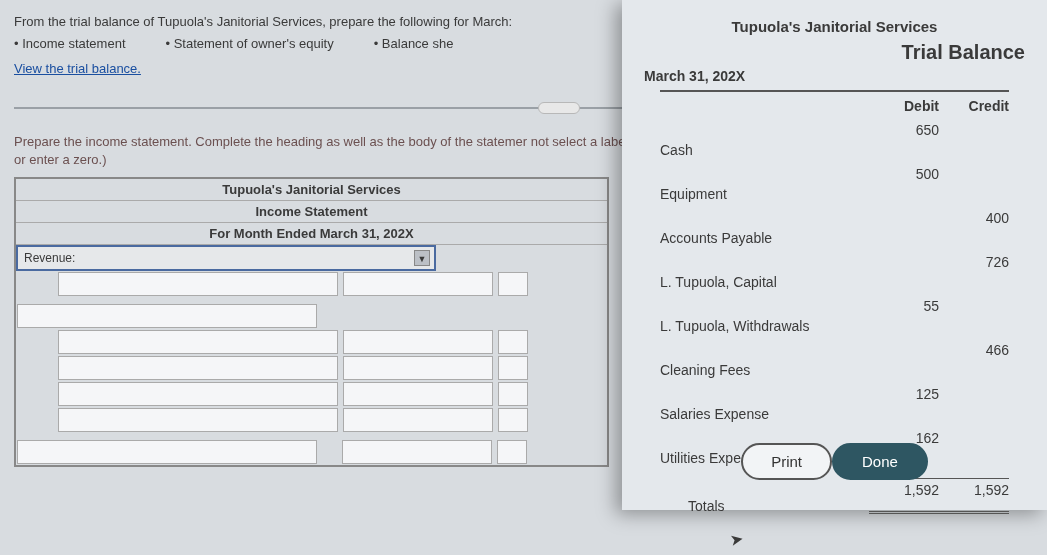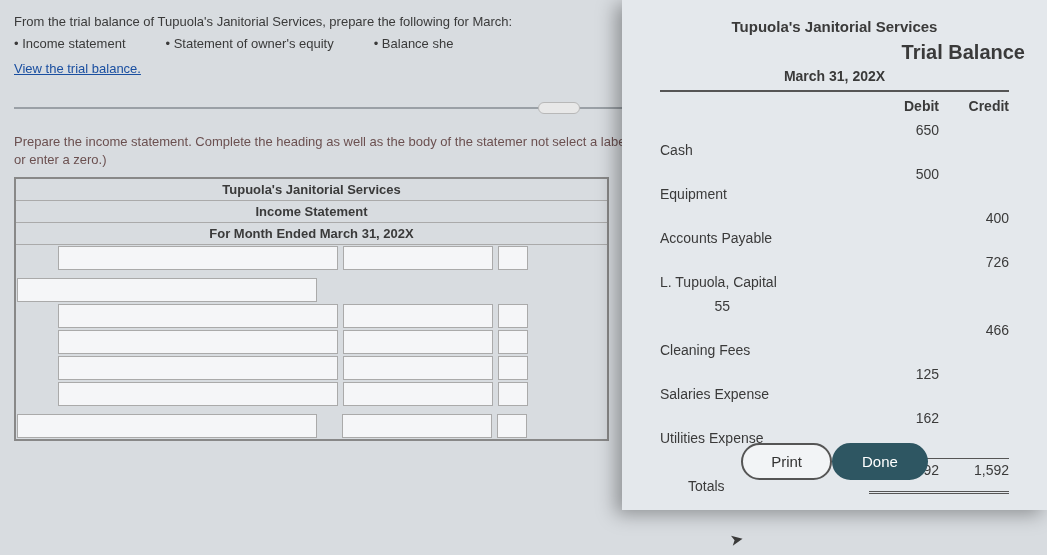--- a/index.html
+++ b/index.html
@@ -132,21 +132,20 @@
     font-size: 15px;
     margin-bottom: 6px;
   }
   .modal-sub {
     text-align: right;
     font-weight: bold;
     font-size: 20px;
     margin-bottom: 4px;
   }
   .modal-date {
-    text-align: center;
     font-weight: bold;
     font-size: 14px;
     margin-bottom: 2px;
   }
   .tb-wrap {
     border-top: 2px solid #555;
     margin: 6px 16px 0 16px;
     padding-top: 0;
   }
   .tb-head {
@@ -225,20 +224,26 @@
   <div class="subinstruct">Prepare the income statement. Complete the heading as well as the body of the statemer not select a label or enter a zero.)</div>
 
   <div class="worksheet">
     <div class="ws-header">
       <div>Tupuola's Janitorial Services</div>
       <div>Income Statement</div>
       <div>For Month Ended March 31, 202X</div>
     </div>
     <div class="ws-body">
       <div class="ws-row">
+        <div class="label-wide">
+          <span>Revenue:</span>
+          <span class="dd">▼</span>
+        </div>
+      </div>
+      <div class="ws-row">
         <div class="spacer-small"></div>
         <div class="cell col-a indent"></div>
         <div class="cell col-b"></div>
         <div class="cell col-right"></div>
       </div>
       <div class="ws-gap"></div>
       <div class="ws-row">
         <div class="cell col-a"></div>
       </div>
       <div class="ws-row">
@@ -300,20 +305,21 @@
       <div class="acc">Accounts Payable</div>
       <div class="d"></div>
       <div class="c">400</div>
     </div>
     <div class="tb-row">
       <div class="acc">L. Tupuola, Capital</div>
       <div class="d"></div>
       <div class="c">726</div>
     </div>
     <div class="tb-row">
+      <div class="acc">L. Tupuola, Withdrawals</div>
       <div class="d">55</div>
       <div class="c"></div>
     </div>
     <div class="tb-row">
       <div class="acc">Cleaning Fees</div>
       <div class="d"></div>
       <div class="c">466</div>
     </div>
     <div class="tb-row">
       <div class="acc">Salaries Expense</div>

